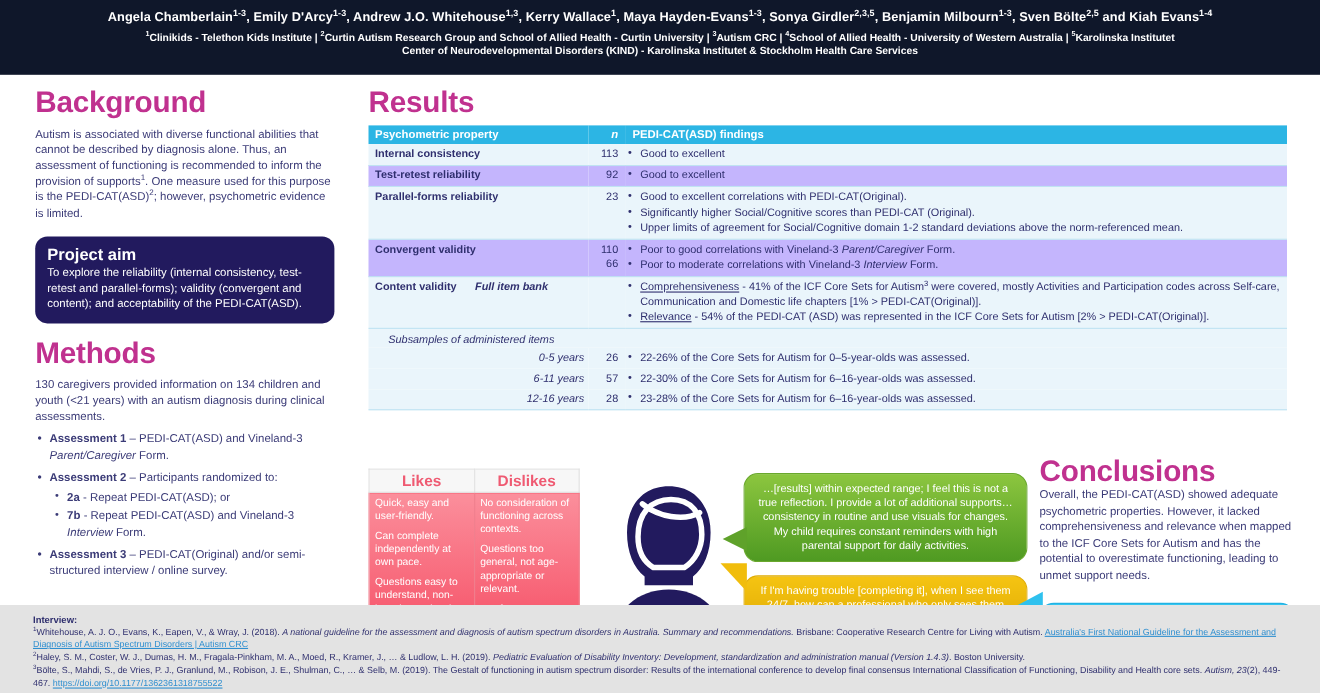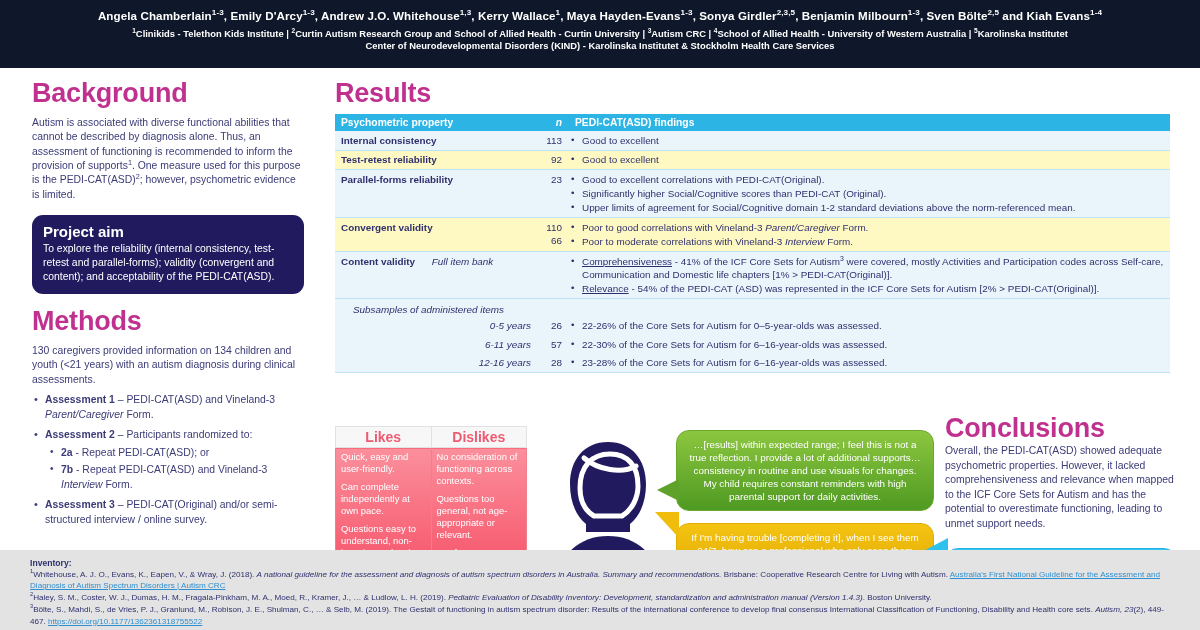--- a/index.html
+++ b/index.html
@@ -84,33 +84,33 @@
   .results-wrap { position:absolute; left:335px; top:10px; width:835px; }
   table.res { border-collapse:collapse; width:100%; margin-top:5px; }
   table.res td, table.res th { vertical-align:top; }
   .res thead th {
     background:#2cb5e4; color:#ffffff; font-size:10.3px; font-weight:bold;
     text-align:left; padding:3px 5px 3px 6px;
   }
   .res thead th.c-n { text-align:right; padding-right:7px; width:34px; }
   .res thead th.c-p { width:200px; }
   .row-a { background:#eaf5fb; }
-  .row-b { background:#fef9c3; }
+  .row-b { background:#c4b5fd; }
   .res td {
     font-size:9.9px; color:#2f2f6e; padding:2.5px 5px 3px 6px;
     border-bottom:1px solid #bfe3f2; line-height:1.33;
   }
   .res td.prop { font-weight:bold; width:200px; }
   .res td.n { text-align:right; width:34px; padding-right:7px; }
   .res td.find { padding-left:0; }
   .bul { padding-left:13px; position:relative; }
   .bul:before { content:"\2022"; position:absolute; left:2px; top:-1px; }
   .bul + .bul { margin-top:1px; }
   u { text-decoration:underline; }
-  .nowrap-it { font-style:italic; font-weight:normal; }
+  .nowrap-it { font-style:italic; font-weight:bold; }
   .sub-lab { font-style:italic; font-size:9.6px; }
   .right-it { text-align:right; font-style:italic; }
 
   
   .ld-wrap { position:absolute; left:335px; top:358px; width:192px; }
   table.ld { border-collapse:collapse; width:100%; }
   .ld th {
     background:#f7f7f7; color:#ef5a72; font-size:14px; font-weight:bold;
     padding:2px 4px; text-align:center; border:1px solid #e2e2e2;
   }
@@ -371,17 +371,17 @@
   </div>
 
   <div class="concl-wrap">
     <div class="sec-title">Conclusions</div>
     <div class="concl-text">Overall, the PEDI-CAT(ASD) showed adequate psychometric properties. However, it lacked comprehensiveness and relevance when mapped to the ICF Core Sets for Autism and has the potential to overestimate functioning, leading to unmet support needs.</div>
   </div>
 
 </div>
 
 <div class="footer">
-  <div class="ref-head">Inventory:</div>
+  <div class="ref-head">Interview:</div>
   <div class="ref"><sup>1</sup>Whitehouse, A. J. O., Evans, K., Eapen, V., &amp; Wray, J. (2018). <i>A national guideline for the assessment and diagnosis of autism spectrum disorders in Australia. Summary and recommendations.</i> Brisbane: Cooperative Research Centre for Living with Autism. <span class="lnk">Australia's First National Guideline for the Assessment and Diagnosis of Autism Spectrum Disorders | Autism CRC</span></div>
   <div class="ref"><sup>2</sup>Haley, S. M., Coster, W. J., Dumas, H. M., Fragala-Pinkham, M. A., Moed, R., Kramer, J., … &amp; Ludlow, L. H. (2019). <i>Pediatric Evaluation of Disability Inventory: Development, standardization and administration manual (Version 1.4.3)</i>. Boston University.</div>
   <div class="ref"><sup>3</sup>Bölte, S., Mahdi, S., de Vries, P. J., Granlund, M., Robison, J. E., Shulman, C., … &amp; Selb, M. (2019). The Gestalt of functioning in autism spectrum disorder: Results of the international conference to develop final consensus International Classification of Functioning, Disability and Health core sets. <i>Autism, 23</i>(2), 449-467. <span class="lnk">https://doi.org/10.1177/1362361318755522</span></div>
 </div>
 
 </body></html>

